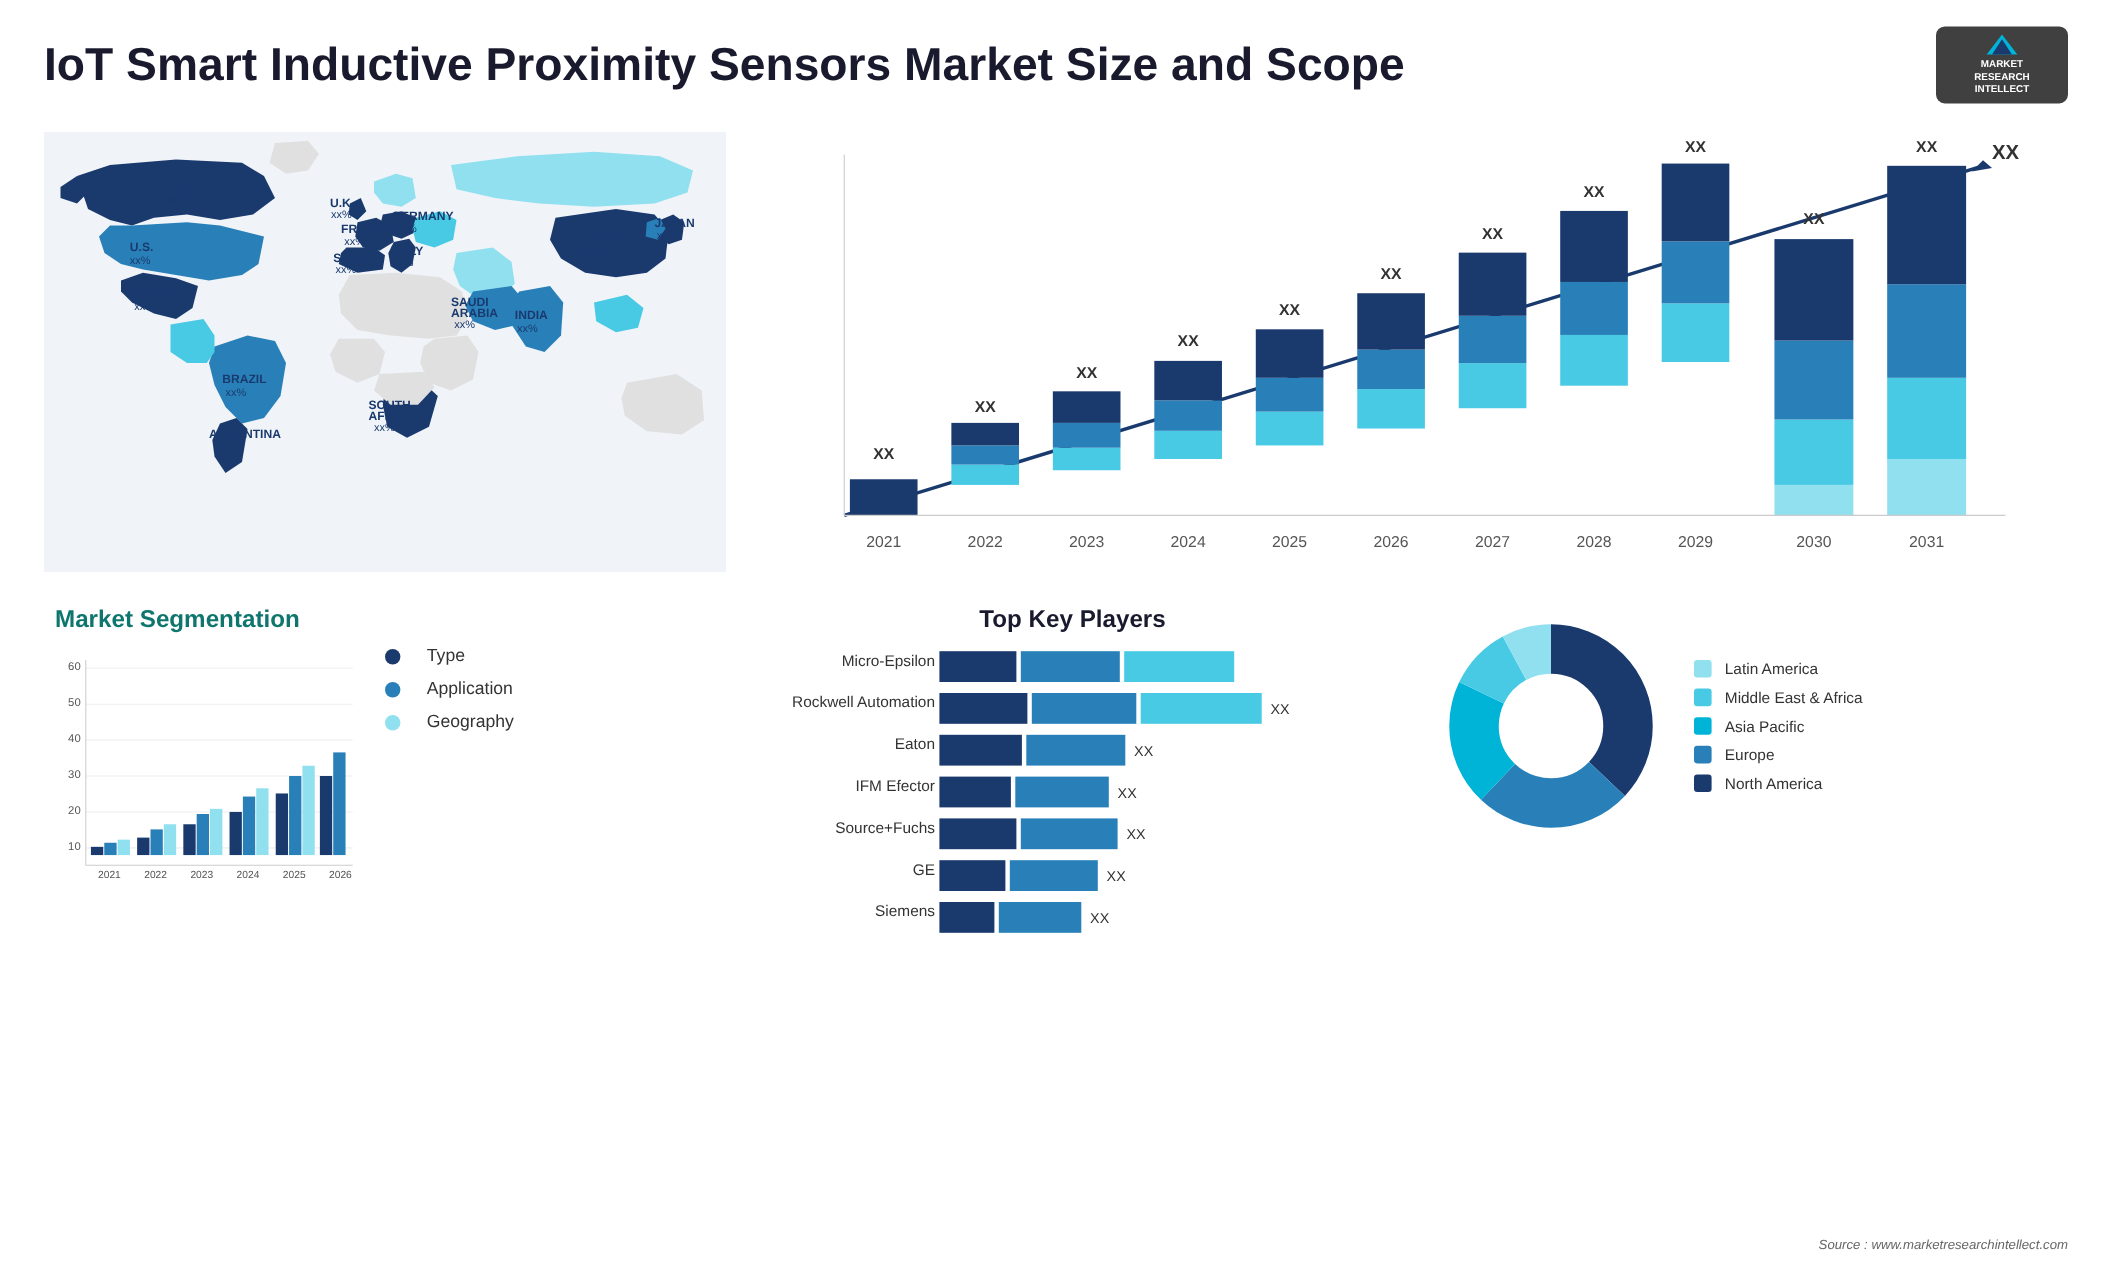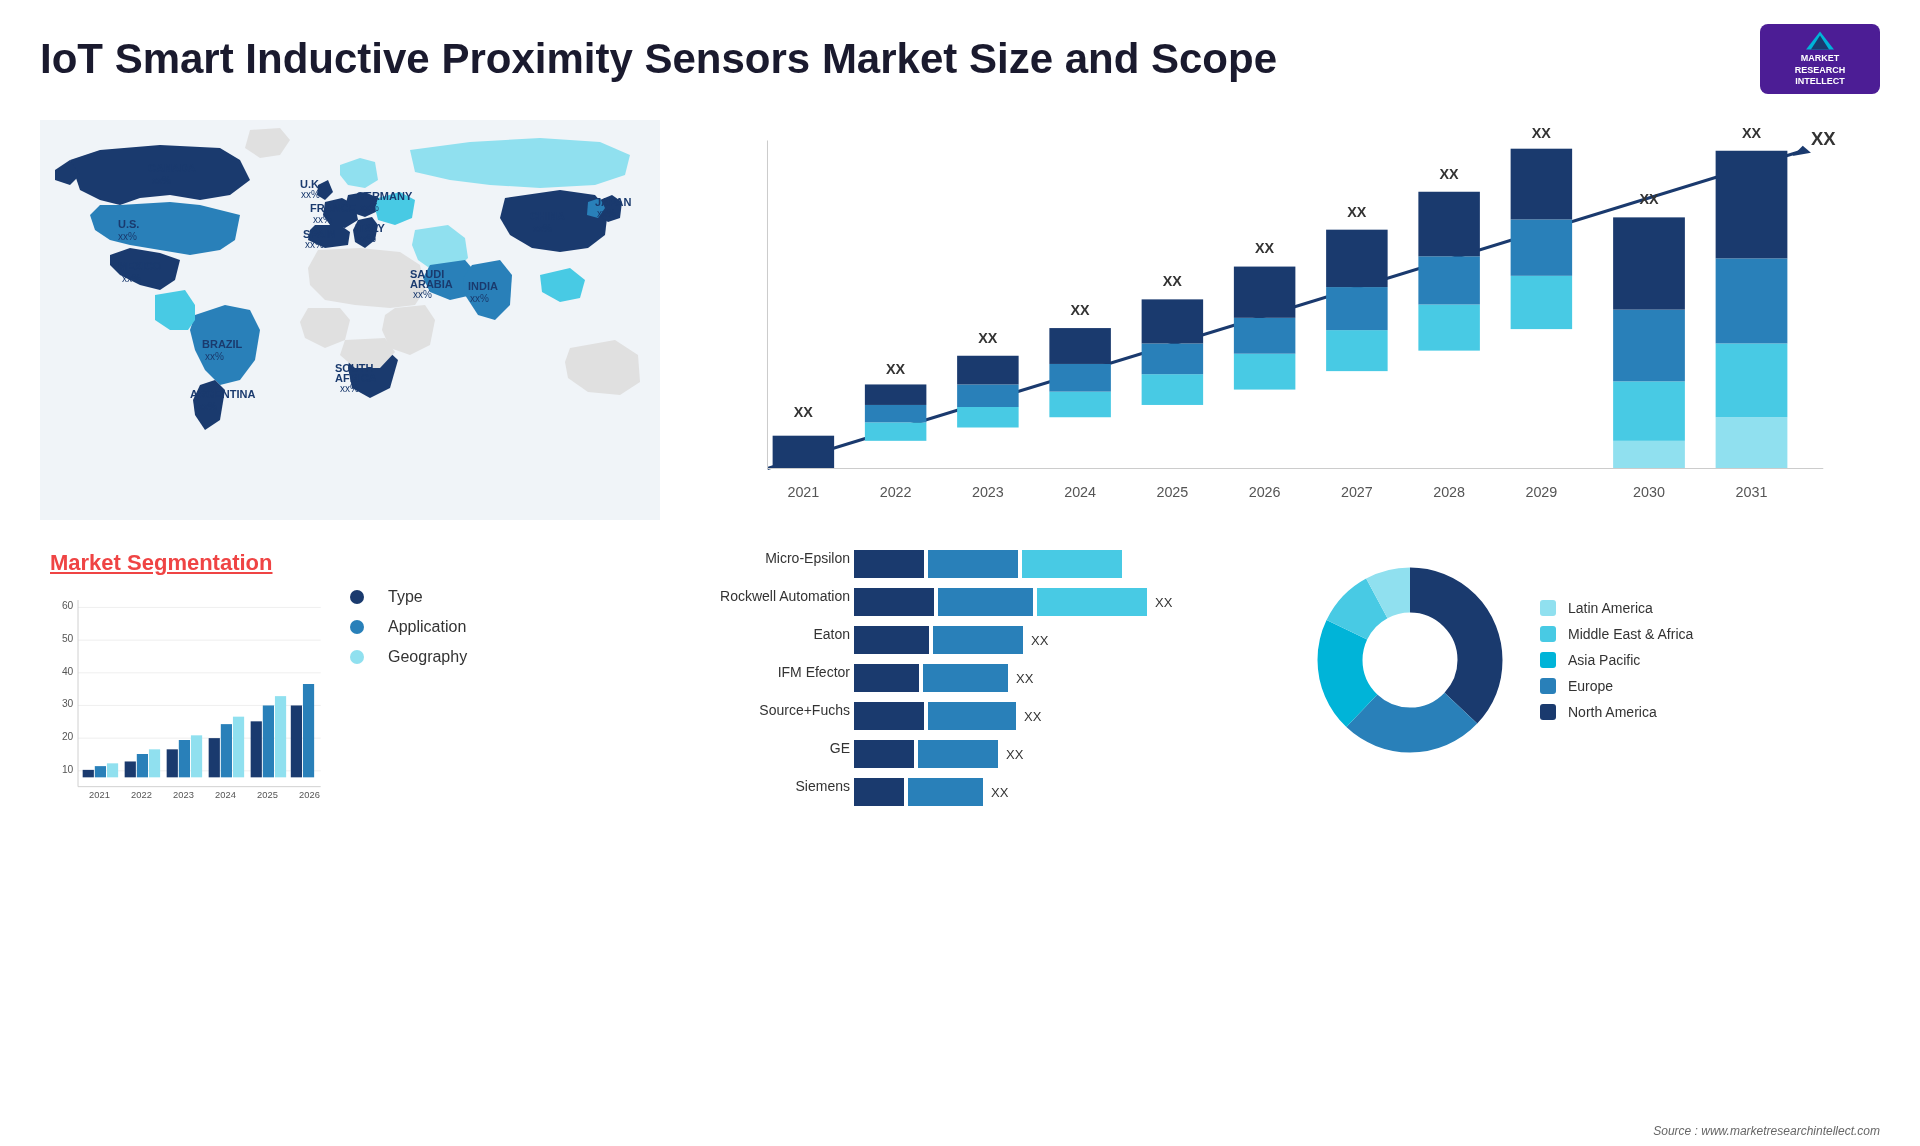--- a/index.html
+++ b/index.html
@@ -20,21 +20,21 @@
       padding: 24px 40px 16px 40px;
     }
     .page-title {
       font-size: 42px;
       font-weight: 700;
       color: #1a1a2e;
     }
     .logo-box {
       width: 120px;
       height: 70px;
-      background: #4c1d95;
+      background: #404040;
       border-radius: 8px;
       display: flex;
       flex-direction: column;
       align-items: center;
       justify-content: center;
       padding: 6px;
     }
     .logo-text-block {
       color: white;
       font-size: 9px;
@@ -89,23 +89,22 @@
     }
     .bar-chart-svg {
       width: 100%;
       height: 100%;
     }
 
     
     .segmentation-title {
       font-size: 22px;
       font-weight: 700;
-      color: #ef4444;
+      color: #0f766e;
       margin-bottom: 12px;
-      text-decoration: underline;
     }
     .seg-chart-area {
       display: flex;
       gap: 20px;
       align-items: flex-start;
     }
     .seg-svg {
       width: 280px;
       height: 220px;
     }
@@ -518,20 +517,21 @@
           <div class="legend-dot" style="background:#90e0ef;"></div>
           <span>Geography</span>
         </div>
       </div>
     </div>
   </div>
 
   <div class="bottom-middle">
 
     <div class="key-players-section">
+      <div class="section-title">Top Key Players</div>
 
       <div class="player-row">
         <div class="player-name">Micro-Epsilon</div>
         <div class="player-bar-container">
           <div class="player-bar-dark" style="width:70px;"></div>
           <div class="player-bar-mid" style="width:90px;"></div>
           <div class="player-bar-light" style="width:100px;"></div>
         </div>
       </div>
 

